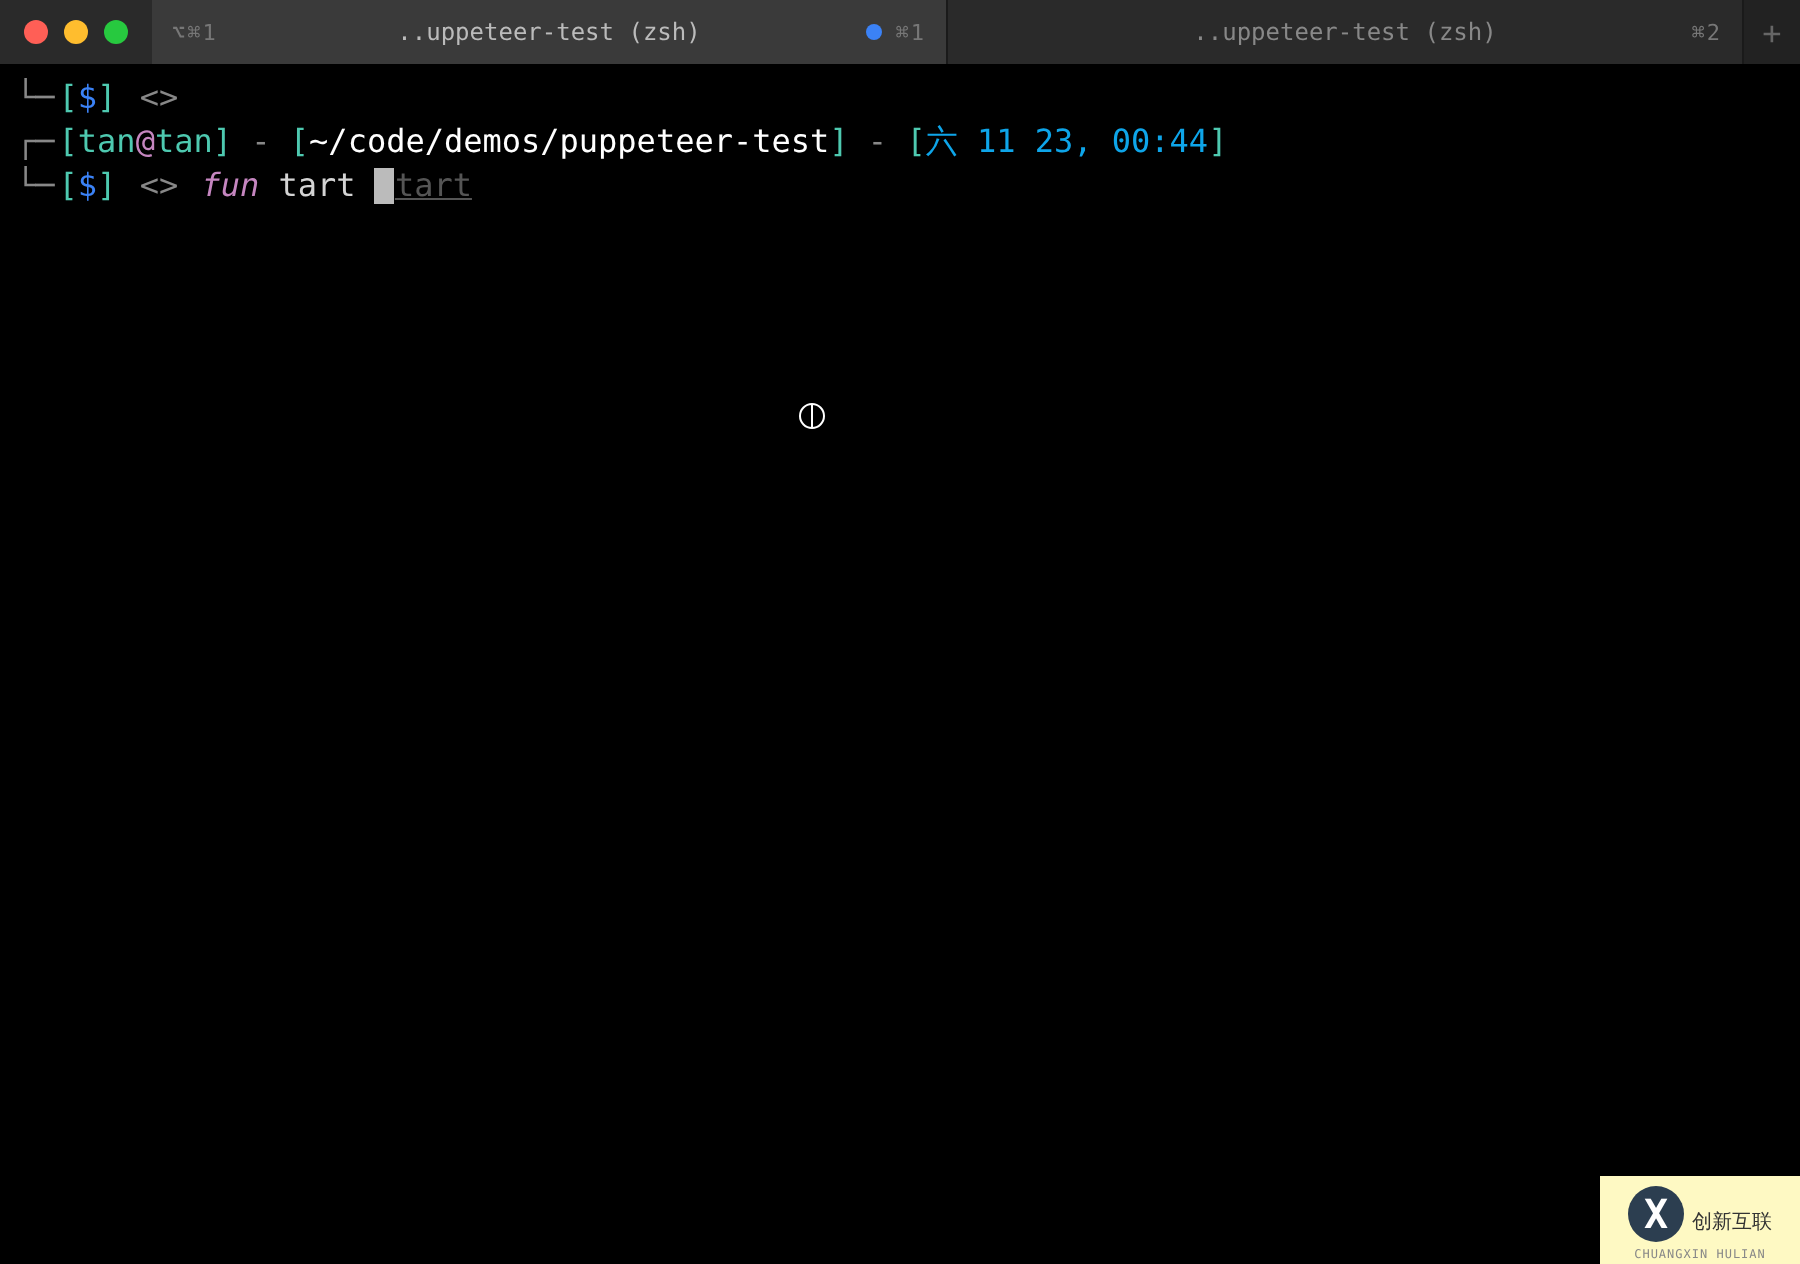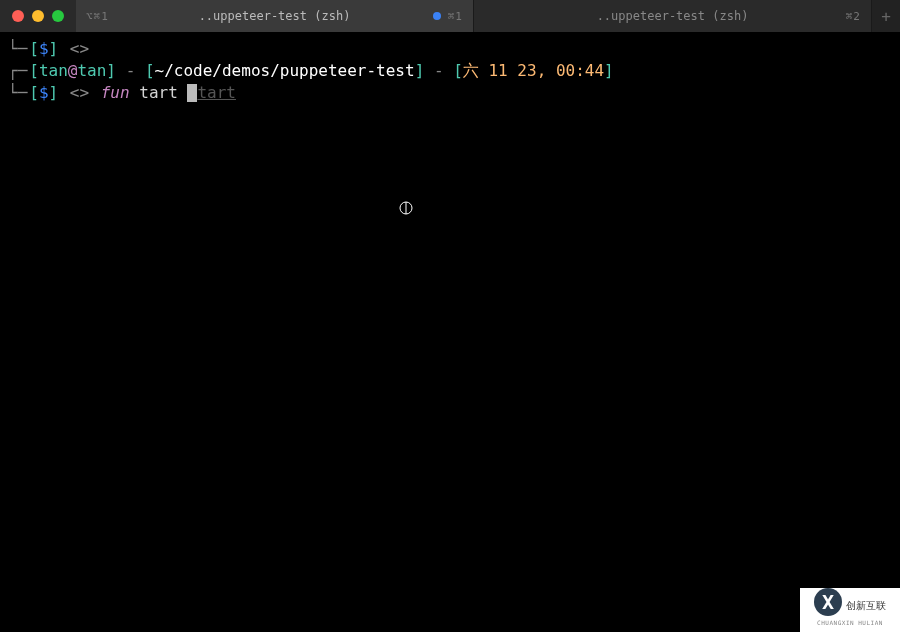--- a/index.html
+++ b/index.html
@@ -20,29 +20,29 @@
   .terminal { padding: 6px 8px; font-size: 16px; line-height: 22px; font-family: "Menlo","Monaco","Consolas",monospace; }
   .line { white-space: pre; display: flex; align-items: center; }
   .branch { color: #888; margin-right: 2px; }
   .br { color: #4ec9b0; }
   .dollar { color: #3b82f6; }
   .dash { color: #888; }
   .user { color: #4ec9b0; }
   .at { color: #c586c0; }
   .host { color: #4ec9b0; }
   .path { color: #fff; font-weight: normal; }
-  .date { color: #fdba74; }
+  .date { color: #0ea5e9; }
   .symbol { color: #888; margin: 0 2px; }
   .cmd { color: #c586c0; font-style: italic; }
   .cmd2 { color: #d4d4d4; }
   .suggest { color: #555; text-decoration: underline; }
   .caret { display:inline-block; width:10px; height:18px; background:#bbb; margin-left:0; vertical-align: middle; }
   .cursor-ibeam { position: absolute; left: 398px; top: 200px; width: 16px; height: 16px; pointer-events: none; }
   .cursor-ibeam svg { stroke: #fff; fill: none; }
-  .watermark { position: absolute; right: 0; bottom: 0; width: 100px; height: 44px; background: #ffffff; display:flex; align-items:flex-start; justify-content:center; font-size:10px; color:#333; }
+  .watermark { position: absolute; right: 0; bottom: 0; width: 100px; height: 44px; background: #fef9c3; display:flex; align-items:flex-end; justify-content:center; font-size:10px; color:#333; }
   .watermark .wm-inner { text-align:center; }
   .watermark .wm-char { font-size: 20px; font-weight: bold; color: #fff; background: #2c3e50; border-radius: 50%; width: 28px; height: 28px; display:inline-flex; align-items:center; justify-content:center; margin-right:4px; }
 </style>
 </head>
 <body>
 
 <div class="titlebar">
   <div class="traffic-lights">
     <div class="light red"></div>
     <div class="light yellow"></div>

